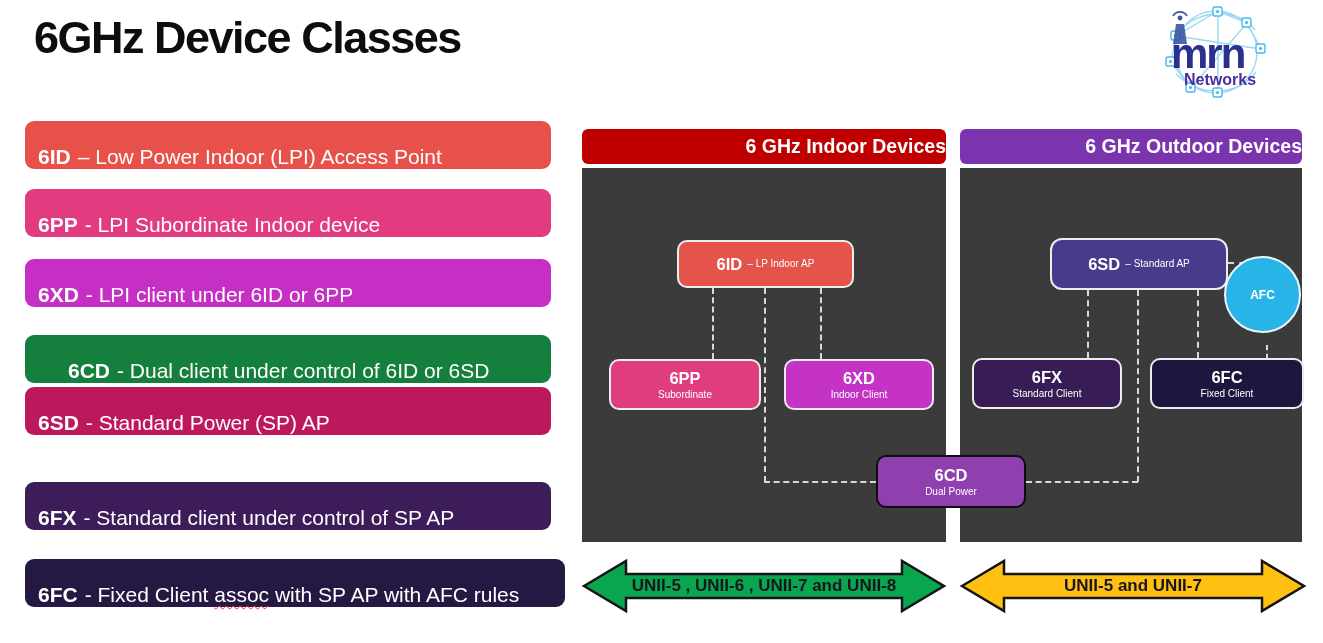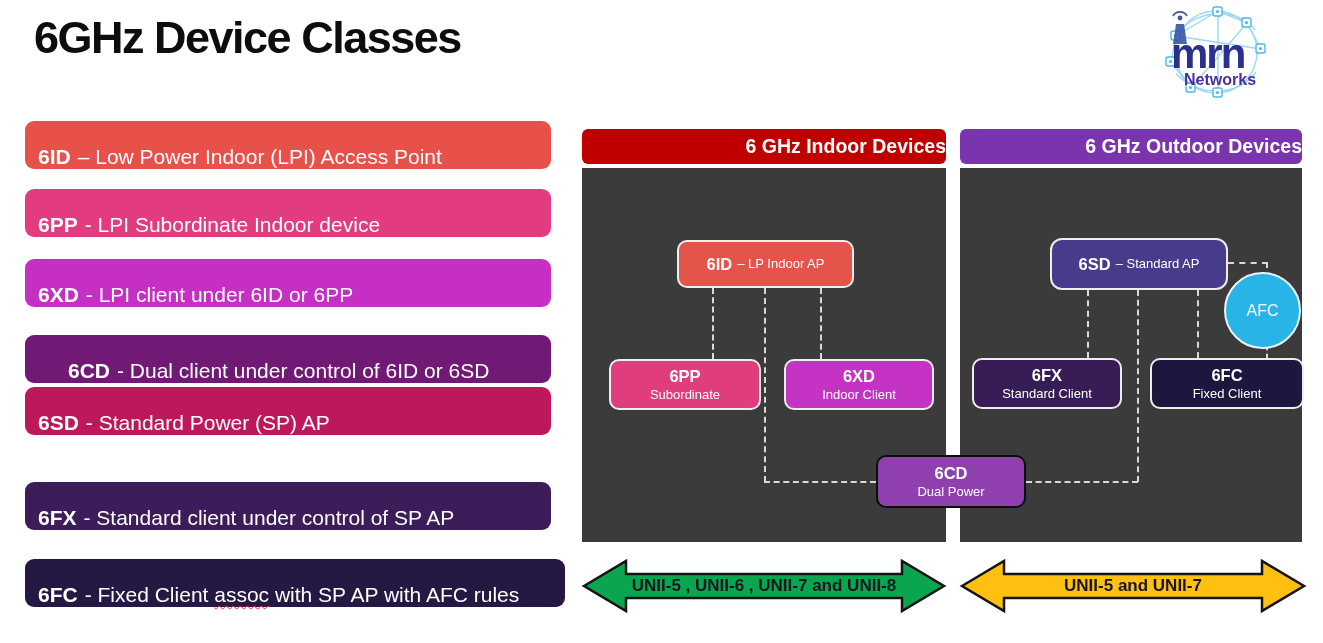--- a/index.html
+++ b/index.html
@@ -39,27 +39,27 @@
   .vline { position:absolute; width:0; border-left:2px dashed #d9d9d9; z-index:2; }
   .hline { position:absolute; height:0; border-top:2px dashed #d9d9d9; z-index:2; }
   
   .node {
     position:absolute; border:2px solid #ededed; border-radius:10px; color:#ffffff;
     display:flex; flex-direction:column; align-items:center; justify-content:center;
     z-index:3; line-height:1.25; white-space:nowrap;
   }
   .node-row { flex-direction:row; gap:5px; }
   .node-code { font-weight:800; font-size:16.5px; }
-  .node-text { font-weight:500; font-size:13px; }
+  .node-text { font-weight:500; font-size:10px; }
   .node-dark-border { border-color:#0c0c0c; z-index:4; }
   .afc-circle {
-    position:absolute; left:1224px; top:272px; width:77px; height:77px;
+    position:absolute; left:1224px; top:256px; width:77px; height:77px;
     border-radius:50%; border:2px solid #eaf7fe; color:#ffffff;
     display:flex; align-items:center; justify-content:center;
-    font-size:16px; font-weight:400; z-index:4;
+    font-size:12px; font-weight:700; z-index:4;
   }
   
   .arrow-wrap { position:absolute; top:556px; height:60px; z-index:1; }
   .arrow-wrap svg { position:absolute; left:0; top:0; }
   .arrow-label {
     position:absolute; left:0; top:0; width:100%; height:100%;
     display:flex; align-items:center; justify-content:center;
     font-size:17px; font-weight:700; color:#16161e; white-space:nowrap;
   }
 </style>
@@ -112,21 +112,21 @@
 
   <div class="pill" style="top: 121px; background-color: rgb(232, 80, 74);">
     <span class="pill-line"><span class="pill-code">6ID</span><span class="pill-text">– Low Power Indoor (LPI) Access Point</span></span>
   </div>
   <div class="pill" style="top: 189px; background-color: rgb(226, 59, 128);">
     <span class="pill-line"><span class="pill-code">6PP</span><span class="pill-text">- LPI Subordinate Indoor device</span></span>
   </div>
   <div class="pill" style="top: 259px; background-color: rgb(198, 47, 196);">
     <span class="pill-line"><span class="pill-code">6XD</span><span class="pill-text">- LPI client under 6ID or 6PP</span></span>
   </div>
-  <div class="pill" style="top: 335px; background-color: #701a75; padding-left: 43px;">
+  <div class="pill" style="top: 335px; background-color: #15803d; padding-left: 43px;">
     <span class="pill-line"><span class="pill-code">6CD</span><span class="pill-text">- Dual client under control of 6ID or 6SD</span></span>
   </div>
   <div class="pill" style="top: 387px; background-color: #be185d;">
     <span class="pill-line"><span class="pill-code">6SD</span><span class="pill-text">- Standard Power (SP) AP</span></span>
   </div>
   <div class="pill" style="top: 482px; background-color: rgb(60, 28, 89);">
     <span class="pill-line"><span class="pill-code">6FX</span><span class="pill-text">- Standard client under control of SP AP</span></span>
   </div>
   <div class="pill" style="top: 559px; width: 540px; background-color: rgb(37, 24, 67);">
     <span class="pill-line"><span class="pill-code">6FC</span><span class="pill-text">- Fixed Client </span><span class="pill-text squiggle">assoc</span><span class="pill-text"> with SP AP with AFC rules</span></span>

